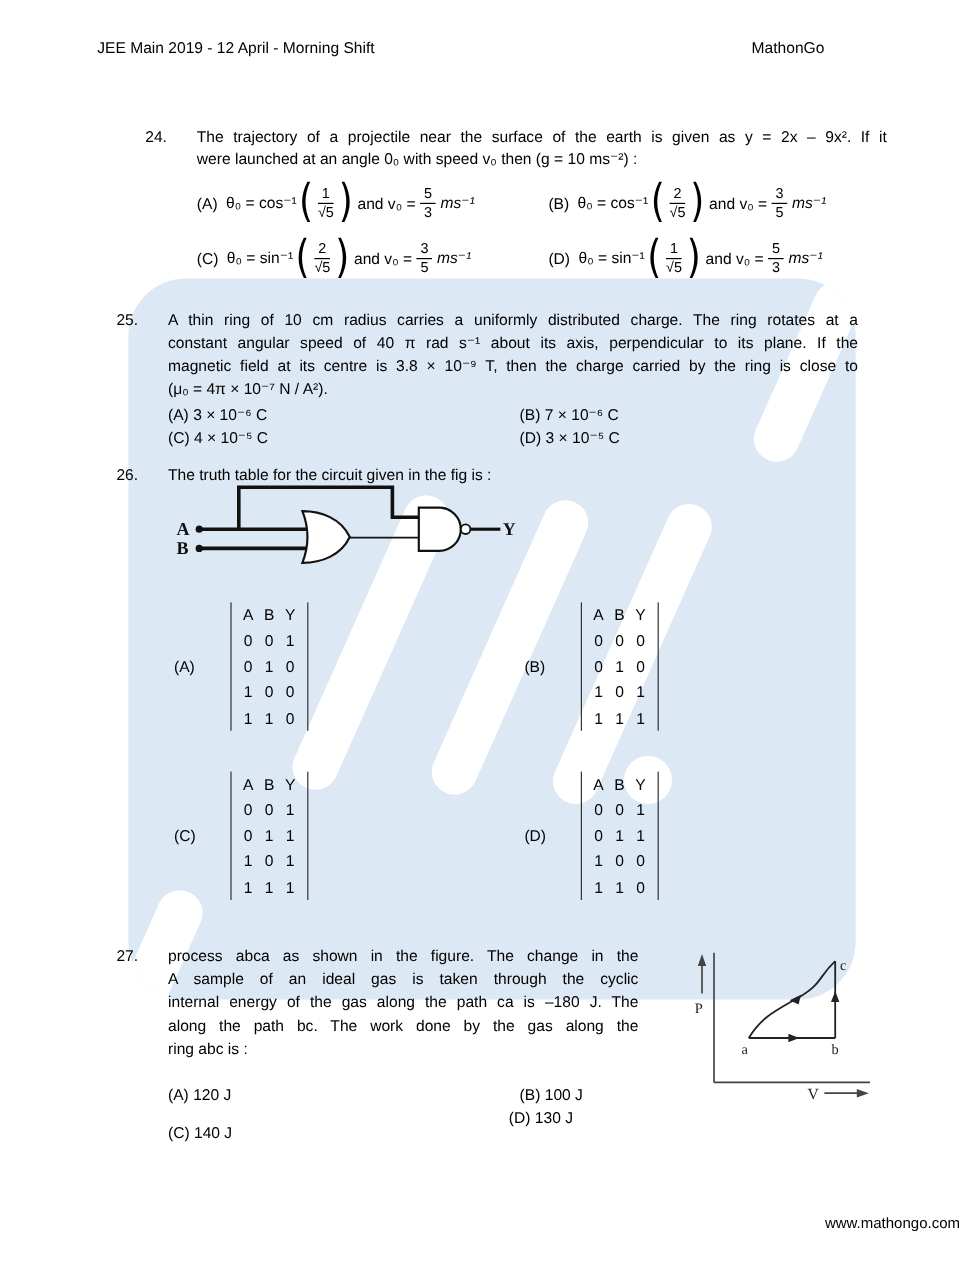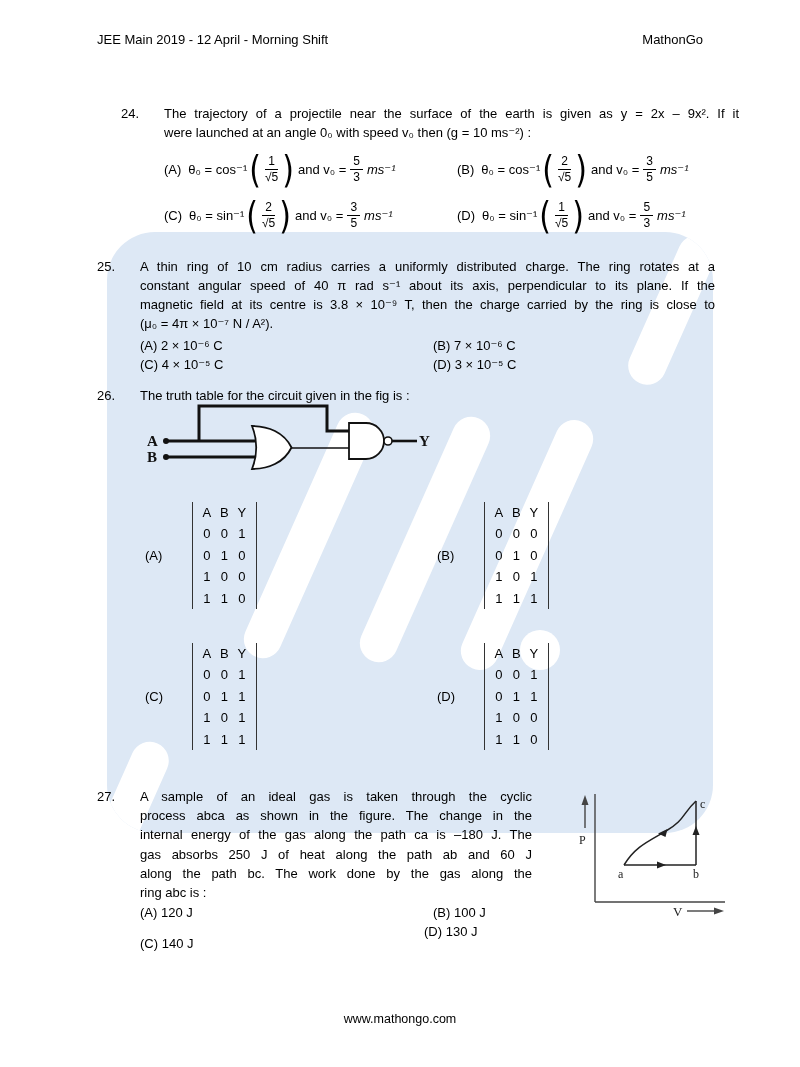--- a/index.html
+++ b/index.html
@@ -9,23 +9,23 @@
   
   .wm{position:absolute;left:107px;top:232px;width:606px;height:601px;
       border-radius:48px;background:#dde8f5;overflow:hidden;z-index:0;}
   .stripe{position:absolute;width:38px;border-radius:19px;background:#ffffff;
           transform:rotate(24deg);}
   .wm-dot{position:absolute;width:40px;height:40px;border-radius:50%;background:#ffffff;}
 
   .content{position:absolute;inset:0;z-index:1;}
 
   
-  .hdr{position:absolute;top:32px;left:97px;width:606px;display:flex;
+  .hdr{position:absolute;top:32px;left:81px;width:606px;display:flex;
        justify-content:space-between;font-size:13px;}
-  .ftr{position:absolute;top:1012px;left:0;width:800px;text-align:center;font-size:12.5px;}
+  .ftr{position:absolute;top:1012px;left:0;width:800px;text-align:right;font-size:12.5px;}
 
   
   .q{position:absolute;left:97px;width:616px;}
   .qnum{position:absolute;left:0;top:0;font-size:13px;line-height:19px;}
   .qbody{margin-left:43px;position:relative;}
   .jline{width:575px;text-align:justify;text-align-last:justify;
          font-size:13px;line-height:19px;}
   .jline.narrow{width:392px;line-height:19.2px;}
   .lline{font-size:13px;line-height:19px;text-align:left;}
   .opt{position:absolute;font-size:13px;line-height:19px;white-space:nowrap;}
@@ -148,21 +148,21 @@
     </div>
   </div>
 
   <div class="q" style="top:257px;height:120px;">
     <span class="qnum">25.</span>
     <div class="qbody">
       <div class="jline">A thin ring of 10 cm radius carries a uniformly distributed charge. The ring rotates at a</div>
       <div class="jline">constant angular speed of 40 π rad s⁻¹ about its axis, perpendicular to its plane. If the</div>
       <div class="jline">magnetic field at its centre is 3.8 × 10⁻⁹ T, then the charge carried by the ring is close to</div>
       <div class="lline">(μ₀ = 4π × 10⁻⁷ N / A²).</div>
-      <div class="opt" style="left:0;top:79px;"><span>(A)</span> <span>2 × 10⁻⁶ C</span></div>
+      <div class="opt" style="left:0;top:79px;"><span>(A)</span> <span>3 × 10⁻⁶ C</span></div>
       <div class="opt" style="left:293px;top:79px;"><span>(B)</span> <span>7 × 10⁻⁶ C</span></div>
       <div class="opt" style="left:0;top:98px;"><span>(C)</span> <span>4 × 10⁻⁵ C</span></div>
       <div class="opt" style="left:293px;top:98px;"><span>(D)</span> <span>3 × 10⁻⁵ C</span></div>
     </div>
   </div>
 
   <div class="q" style="top:386px;height:30px;">
     <span class="qnum">26.</span>
     <div class="qbody">
       <div class="lline">The truth table for the circuit given in the fig is :</div>
@@ -307,24 +307,23 @@
           <span class="ttc">1</span>
           <span class="ttc">1</span>
           <span class="ttc">0</span>
         </div>
     </div>
   </div>
 
   <div class="q" style="top:787px;height:160px;">
     <span class="qnum">27.</span>
     <div class="qbody">
+      <div class="jline narrow">process abca as shown in the figure. The change in the</div>
       <div class="jline narrow">A sample of an ideal gas is taken through the cyclic</div>
-      <div class="jline narrow">process abca as shown in the figure. The change in the</div>
       <div class="jline narrow">internal energy of the gas along the path ca is –180 J. The</div>
-      <div class="jline narrow">gas absorbs 250 J of heat along the path ab and 60 J</div>
       <div class="jline narrow">along the path bc. The work done by the gas along the</div>
       <div class="lline">ring abc is :</div>
       <div class="opt" style="left:0;top:116px;"><span>(A)</span> <span>120 J</span></div>
       <div class="opt" style="left:293px;top:116px;"><span>(B)</span> <span>100 J</span></div>
       <div class="opt" style="left:0;top:147px;"><span>(C)</span> <span>140 J</span></div>
       <div class="opt" style="left:284px;top:135px;"><span>(D)</span> <span>130 J</span></div>
     </div>
   </div>
 
   <svg style="position:absolute;left:572px;top:786px;" width="168" height="144" viewBox="0 0 168 144">

